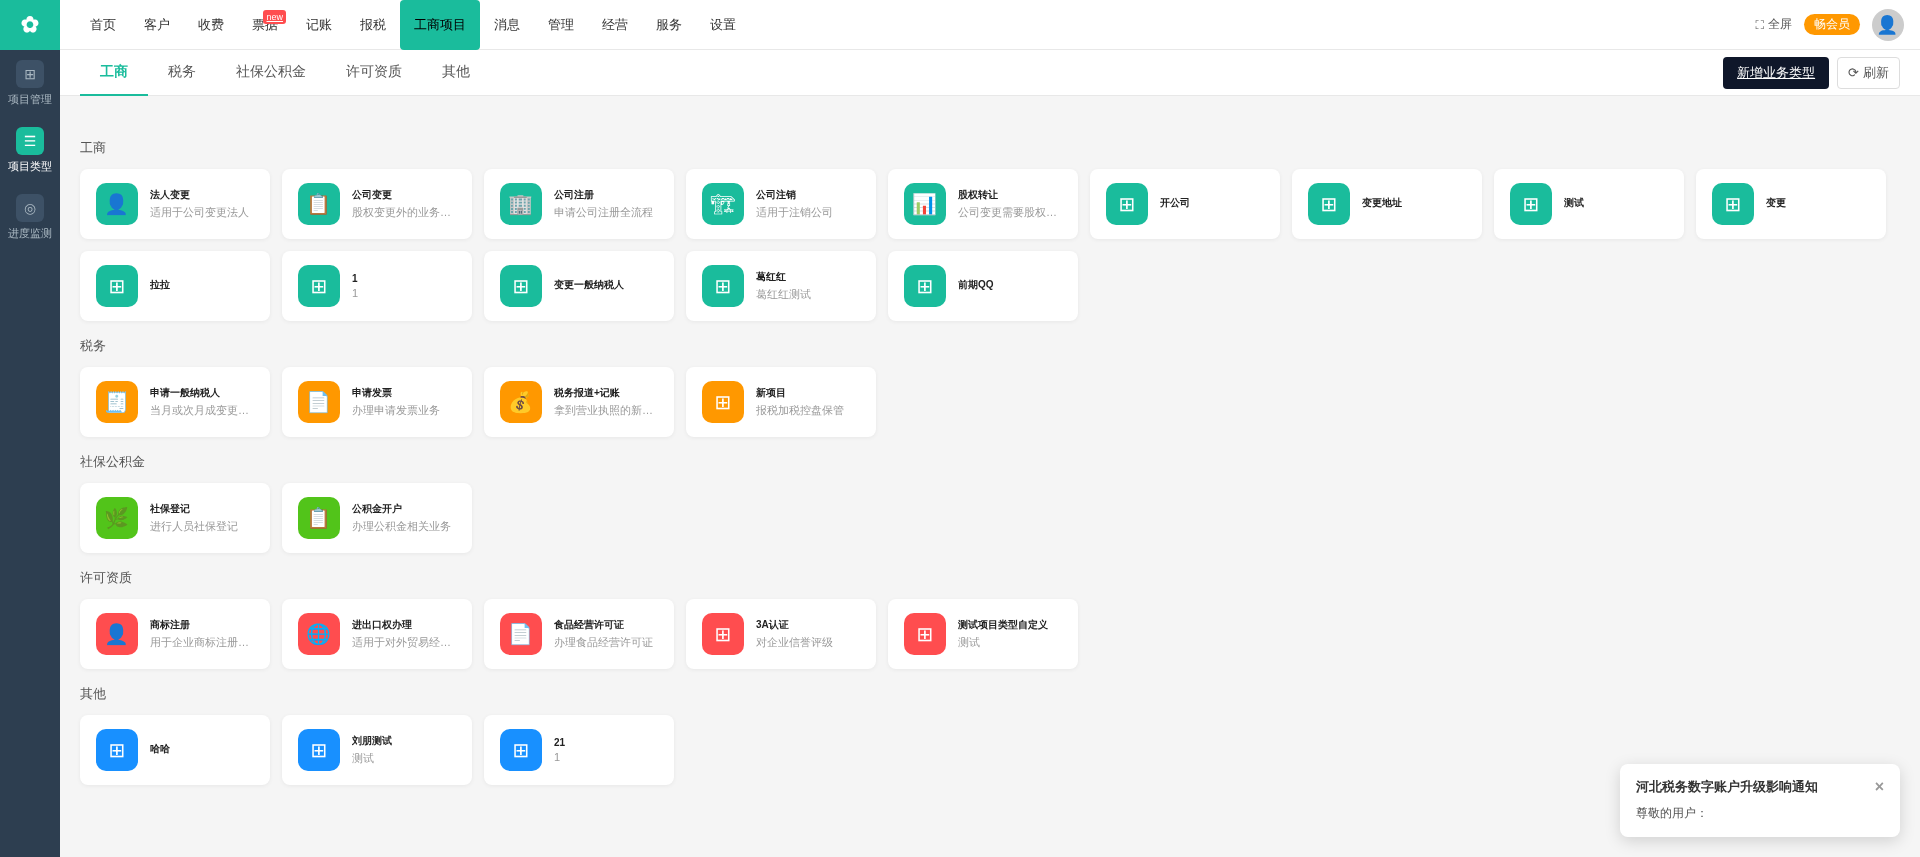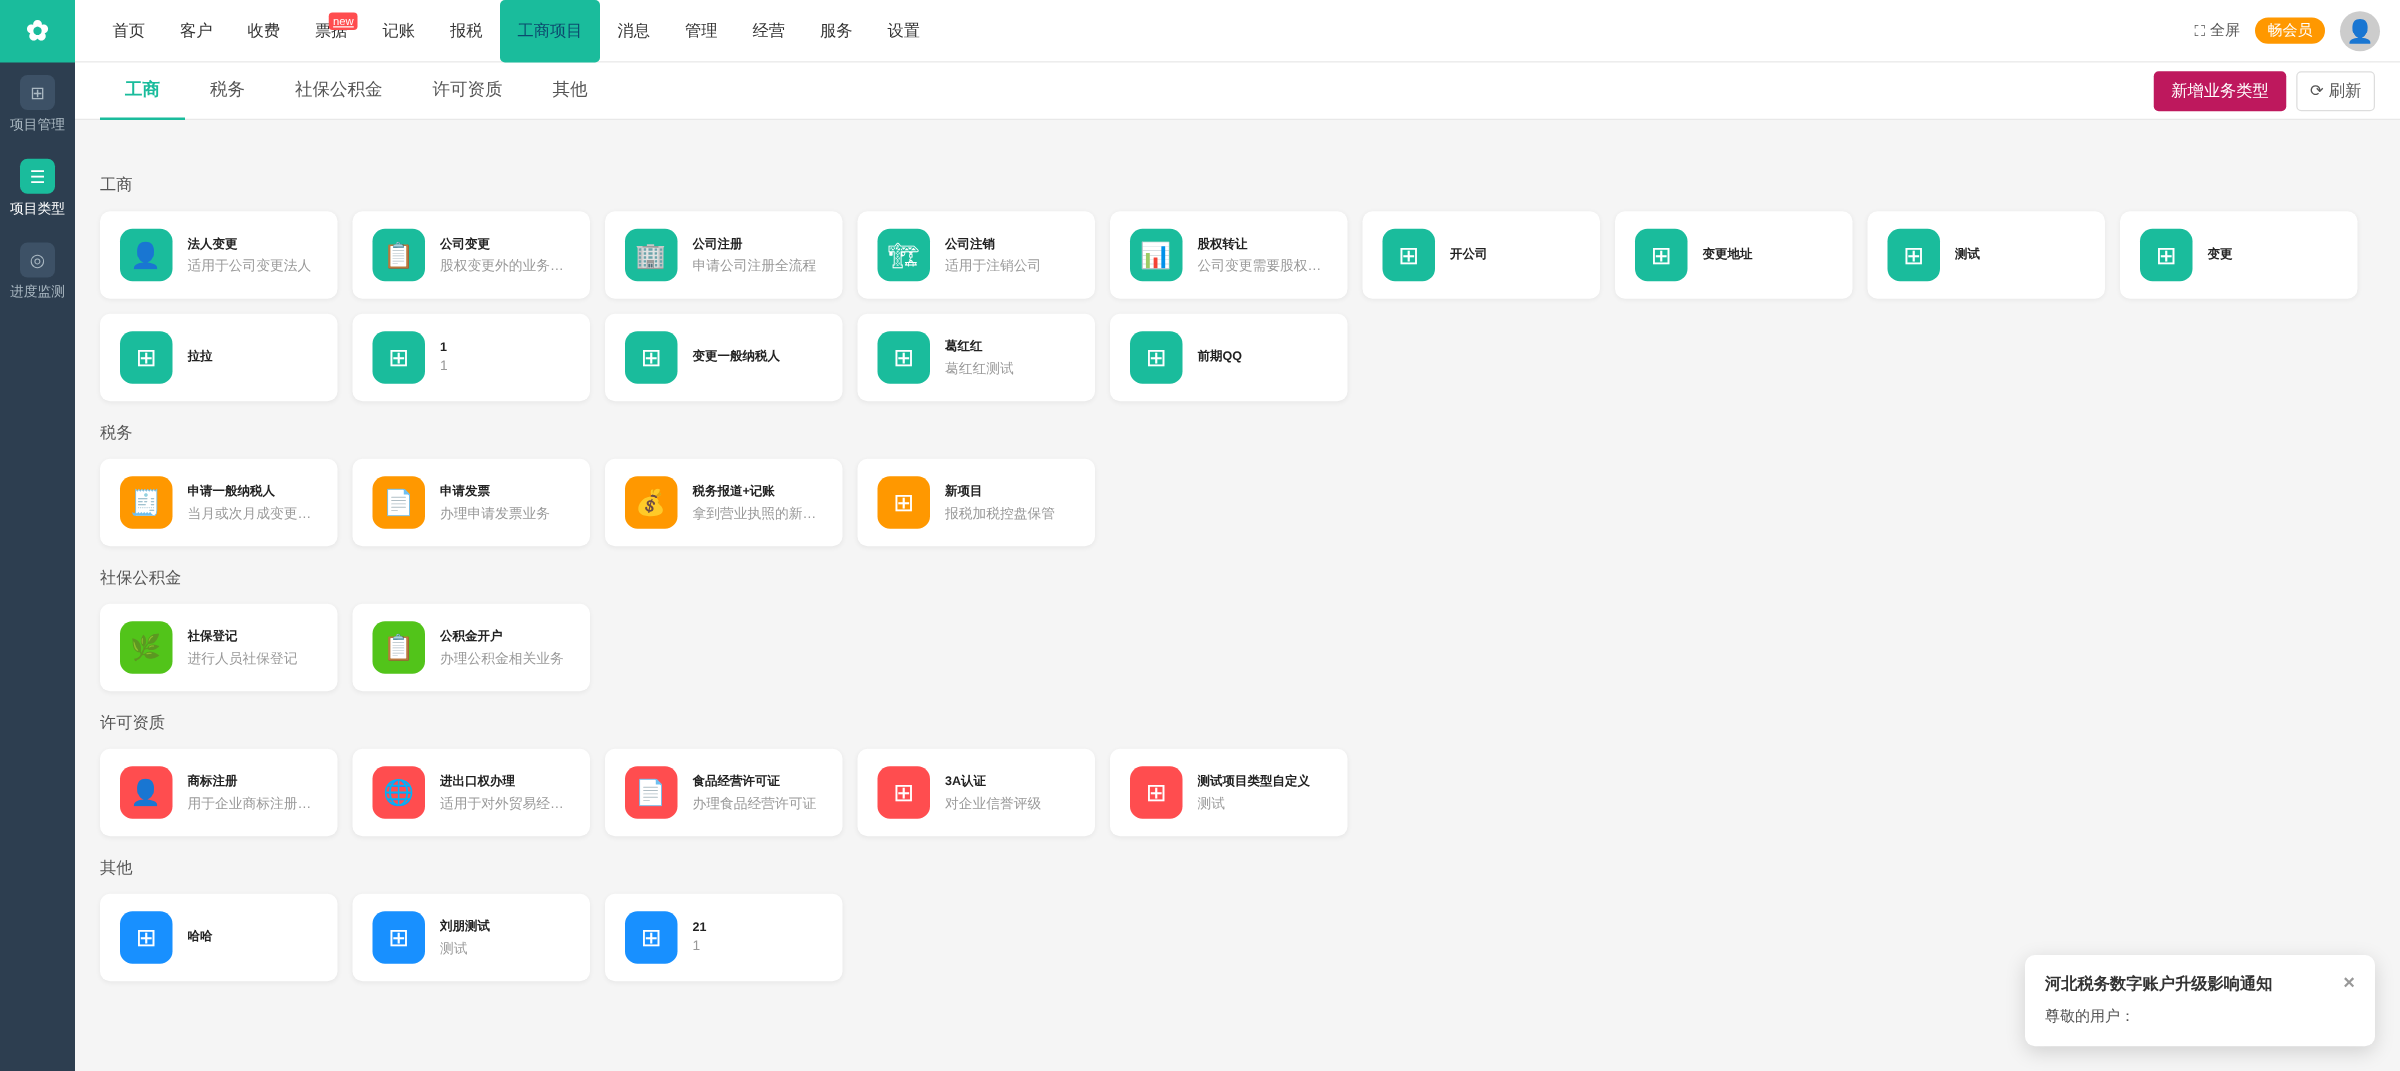--- a/index.html
+++ b/index.html
@@ -75,21 +75,21 @@
       height: 50px;
       display: flex;
       align-items: center;
       cursor: pointer;
       color: #333;
       font-size: 13px;
       position: relative;
     }
     .topnav-item.active {
       background: #1abc9c;
-      color: #0c4a6e;
+      color: #000000;
       border-radius: 4px;
     }
     .topnav-badge {
       position: absolute;
       top: 10px;
       right: 6px;
       background: #ff4d4f;
       color: #fff;
       font-size: 9px;
       border-radius: 3px;
@@ -166,27 +166,28 @@
       color: #1abc9c;
       border-bottom: 2px solid #1abc9c;
       font-weight: bold;
     }
     .sub-tabs-right {
       margin-left: auto;
       display: flex;
       gap: 8px;
     }
     .btn-add {
-      background: #be185d;
+      background: #0f172a;
       color: #fff;
       border: none;
       border-radius: 4px;
       padding: 6px 14px;
       cursor: pointer;
       font-size: 13px;
+      text-decoration: underline;
     }
     .btn-refresh {
       background: #fff;
       color: #555;
       border: 1px solid #ddd;
       border-radius: 4px;
       padding: 6px 10px;
       cursor: pointer;
       font-size: 13px;
       display: flex;

